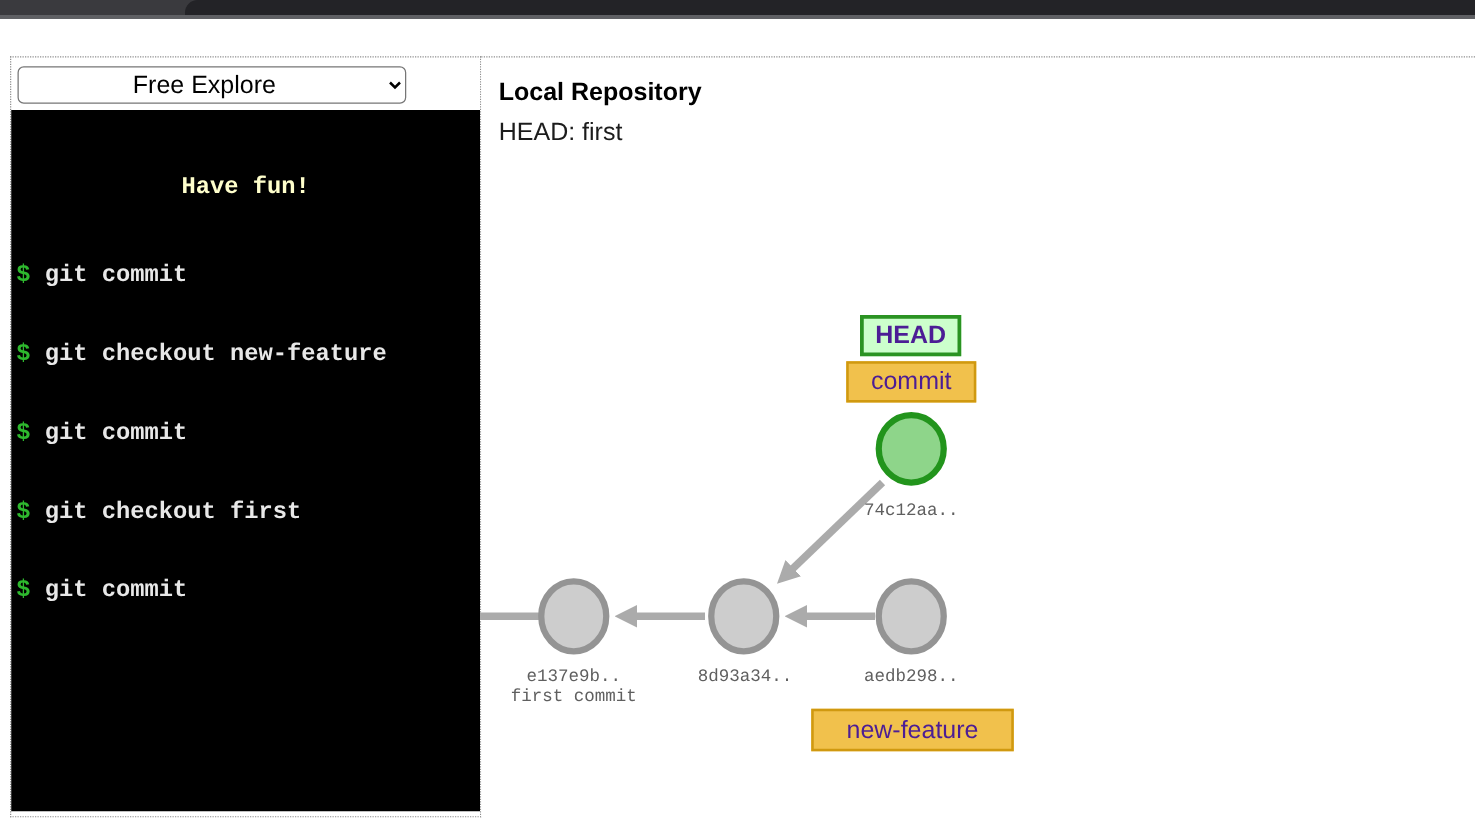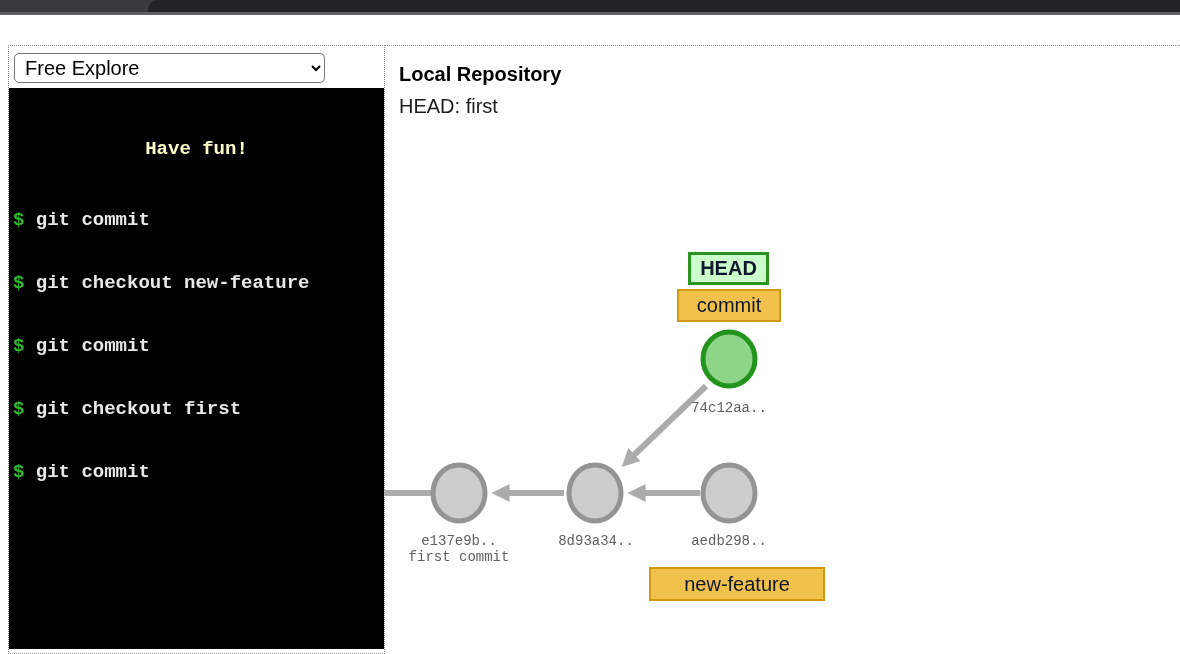--- a/index.html
+++ b/index.html
@@ -11,45 +11,45 @@
   .chrome { position:absolute; left:0; top:0; width:1180px; height:15px; background:#3a3a3e; }
   .chrome .tab { position:absolute; left:148px; top:0; right:0; height:12px;
                  background:#232327; border-top-left-radius:10px; }
   .chrome .strip { position:absolute; left:0; top:12px; width:100%; height:3px; background:#5f6064; }
 
   
   .left-panel { position:absolute; left:8px; top:45px; width:377px; height:609px;
                 border:1px dotted #8f8f8f; background:#fff; box-sizing:border-box; }
   .mode-select { display:block; margin:7px 0 0 5px; width:311px; height:30px;
                  font-family:"Liberation Sans", sans-serif; font-size:20px; color:#000;
-                 background:#fff; border:1px solid #767676; border-radius:5px; padding:0 6px; }
+                 background:#fff; border:1px solid #767676; border-radius:5px; padding:0 6px;text-align:center; }
   .terminal { position:absolute; left:0; right:0; top:42px; bottom:4px; background:#000;
               padding:9px 4px; box-sizing:border-box; overflow:hidden;
               font-family:"Liberation Mono", monospace; font-size:19px; font-weight:bold;
               line-height:21px; white-space:pre; cursor:text; }
   .term-intro { color:#ffffcc; margin-bottom:8px;text-align:center; }
   .term-line { color:#e8e8e8; }
   .term-line .prompt { display:inline-block; width:2ch; color:#2eb82e; }
 
   
   .right-panel { position:absolute; left:385px; top:45px; width:795px; height:609px;
                  border-top:1px dotted #8f8f8f; background:#fff; box-sizing:border-box; }
   .repo-title  { position:absolute; left:399px; top:63px; font-size:20px; font-weight:bold; color:#000; }
   .head-status { position:absolute; left:399px; top:95px; font-size:20px; color:#1c1c1c; }
 
   
   .graph-svg { position:absolute; left:0; top:0; width:1180px; height:654px; }
   .hash-label { font-family:"Liberation Mono", monospace; font-size:14px; fill:#5f5f5f;
                 text-anchor:middle; }
   .ref-box { position:absolute; box-sizing:border-box; display:flex; align-items:center;
-             justify-content:center; color:#0f172a; }
+             justify-content:center; color:#4c1d95; }
   .head-box { left:688px; top:252px; width:81px; height:33px; background:#ccffcc;
               border:3px solid #2a9322; font-size:20px; font-weight:bold; }
   .master-box { left:677px; top:289px; width:104px; height:33px; }
-  .newfeature-box { left:649px; top:567px; width:176px; height:34px; }
+  .newfeature-box { left:649px; top:567px; width:162px; height:34px; }
   .branch { background:#f1c14c; border:2px solid #d09910; font-size:20px; }
 </style>
 </head>
 <body>
 
 <div class="screen">
 
   <div class="chrome">
     <div class="tab"></div>
     <div class="strip"></div>

